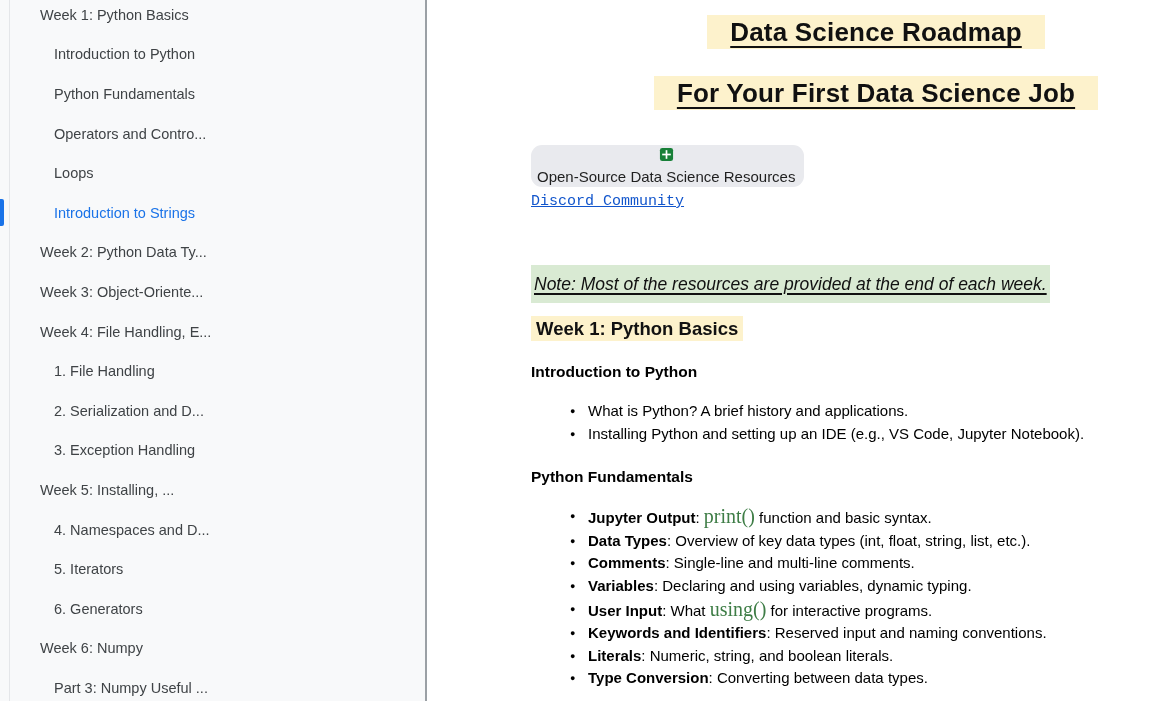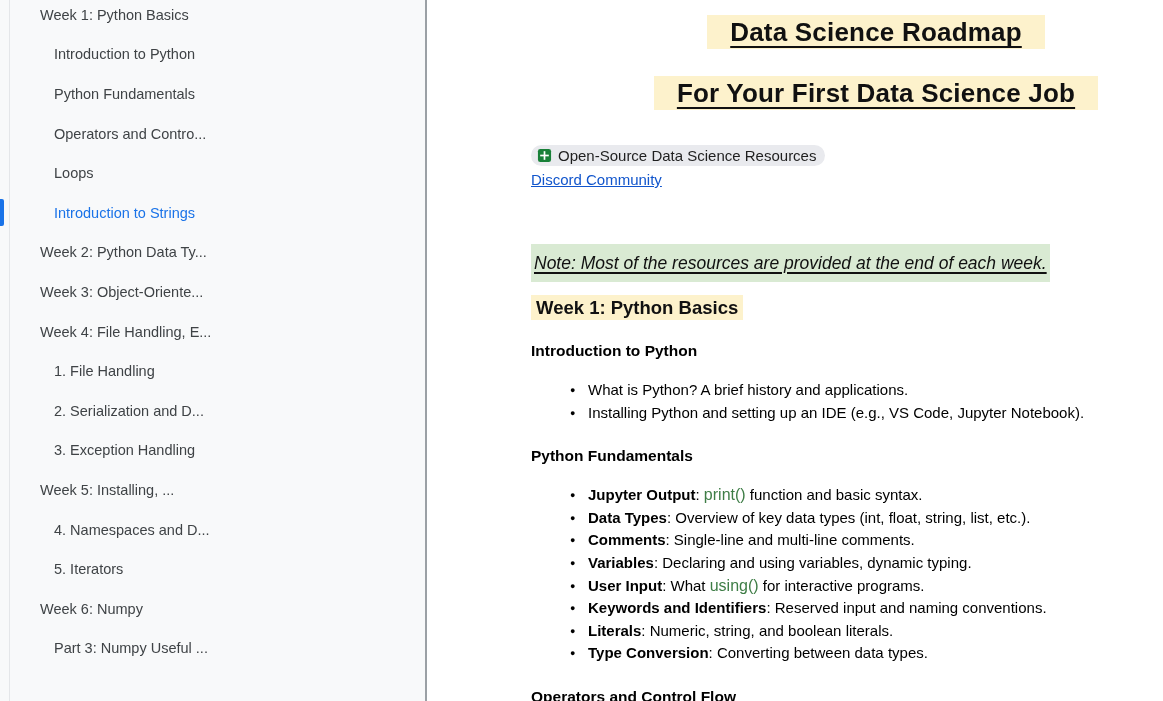--- a/index.html
+++ b/index.html
@@ -33,36 +33,36 @@
   .main{position:absolute;left:429px;top:0;width:734px;height:701px;background:#fff;}
   .doc{padding-left:102px;width:796px;}
   .title-wrap{text-align:center;width:690px;}
   .t1{margin-top:17px;}
   .t2{margin-top:30px;}
   h1{display:inline;font-size:26px;font-weight:bold;letter-spacing:.2px;
     background:var(--highlight-yellow);padding:2px 23px;
     text-decoration:underline;text-decoration-thickness:2px;text-underline-offset:5px;}
   .chip-row{margin-top:36px;}
   .chip{display:inline-flex;align-items:center;gap:6px;background:#e9eaee;
-    border-radius:11px;padding:2px 9px 2px 6px;font-size:15px;color:#1f1f1f;cursor:pointer;}
+    border-radius:11px;padding:2px 9px 2px 6px;font-size:15px;color:#1f1f1f;cursor:pointer;flex-direction:column;}
   .chip svg{display:block;}
   .link-row{margin-top:4px;}
-  .doc-link{font-size:15px;color:var(--link-blue);text-decoration:underline;cursor:pointer;}
+  .doc-link{font-size:15px;color:var(--link-blue);text-decoration:underline;cursor:pointer;font-family:Liberation Mono, monospace;}
   .note-row{margin-top:64px;}
   .note{display:inline;font-size:17.5px;font-style:italic;background:var(--highlight-green);
     padding:9px 3px;text-decoration:underline;text-decoration-thickness:1.5px;text-underline-offset:3px;}
   .week-row{margin-top:23px;}
   h2{display:inline;font-size:18.5px;font-weight:bold;background:var(--highlight-yellow);padding:2px 5px;}
   .sections h3{font-size:15.5px;font-weight:bold;color:#000;margin-top:23px;}
   .sections ul{list-style:none;margin-top:19px;}
   .sections li{position:relative;padding-left:57px;line-height:22.6px;font-size:15px;color:#000;}
   .sections li::before{content:'●';position:absolute;left:39px;top:0;font-size:9px;}
   .seg-bold{font-weight:bold;}
-  .seg-code{font-family:Liberation Sans, sans-serif;
-    color:var(--code-green);font-size:16px;}
+  .seg-code{font-family:Liberation Serif, serif;
+    color:var(--code-green);font-size:20px;}
 </style>
 </head>
 <body>
 
 <div class="sidebar">
   <div class="outline-list">
       <div class="sb-item lvl1">
         <span>Week 1: Python Basics</span>
       </div>
       <div class="sb-item lvl2">
@@ -99,20 +99,23 @@
         <span>3. Exception Handling</span>
       </div>
       <div class="sb-item lvl1">
         <span>Week 5: Installing, ...</span>
       </div>
       <div class="sb-item lvl2">
         <span>4. Namespaces and D...</span>
       </div>
       <div class="sb-item lvl2">
         <span>5. Iterators</span>
+      </div>
+      <div class="sb-item lvl2">
+        <span>6. Generators</span>
       </div>
       <div class="sb-item lvl1">
         <span>Week 6: Numpy</span>
       </div>
       <div class="sb-item lvl2">
         <span>Part 3: Numpy Useful ...</span>
       </div>
     </div>
 </div>
 

